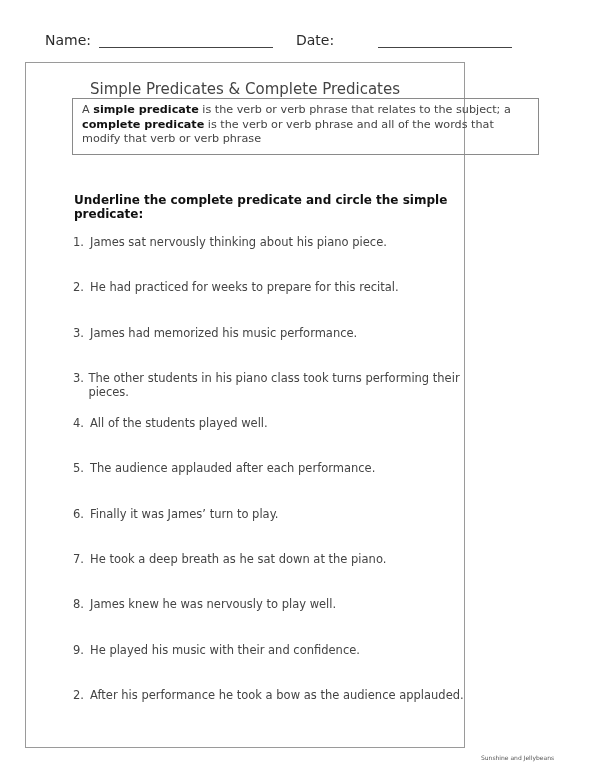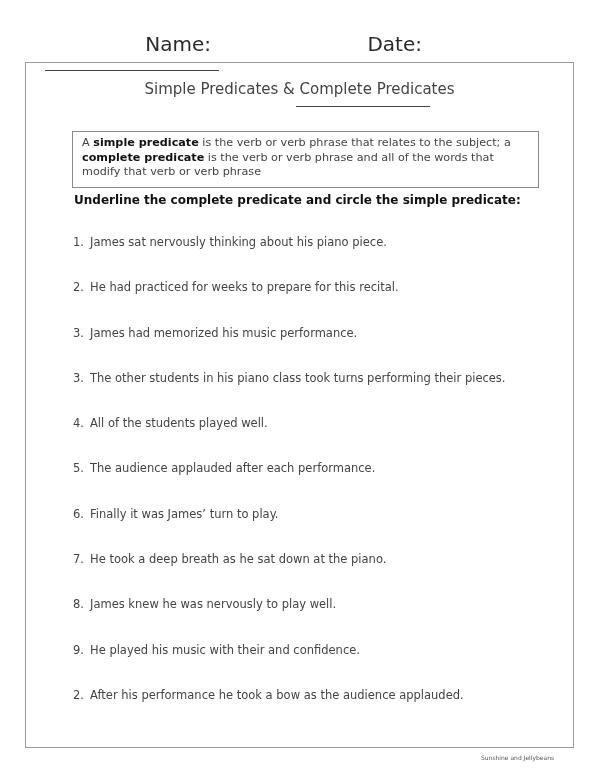--- a/index.html
+++ b/index.html
@@ -11,59 +11,58 @@
       width: 600px;
       height: 776px;
       position: relative;
       overflow: hidden;
       font-family: "DejaVu Sans", sans-serif;
       color: #333333;
     }
     .header-field {
       position: absolute;
       top: 32px;
-      font-size: 20px;
+      font-size: 14px;
       color: #2a2a2a;
       display: flex;
       align-items: flex-end;
-      flex-direction: column;
     }
     .header-field .label { margin-right: 8px; }
     .header-field .line {
       display: inline-block;
       border-bottom: 1px solid #444;
       height: 14px;
     }
     #name-field { left: 45px; }
     #name-field .line { width: 174px; }
     #date-field { left: 296px; gap: 36px; }
     #date-field .line { width: 134px; }
 
     .worksheet-box {
       position: absolute;
       left: 25px;
       top: 62px;
-      width: 549px;
+      width: 440px;
       height: 686px;
       border: 1px solid #9a9a9a;
       box-sizing: border-box;
     }
     .title {
       position: absolute;
       top: 17px;
       left: 0;
       width: 100%;
       text-align: center;
       font-size: 15px;
       color: #444;
     }
     .definition-box {
       position: absolute;
       left: 46px;
-      top: 68px;
+      top: 35px;
       width: 467px;
       height: 57px;
       border: 1px solid #8a8a8a;
       box-sizing: border-box;
       padding: 4px 9px;
       font-size: 11.2px;
       line-height: 14.5px;
       color: #444;
     }
     .definition-box b { color: #111; }

